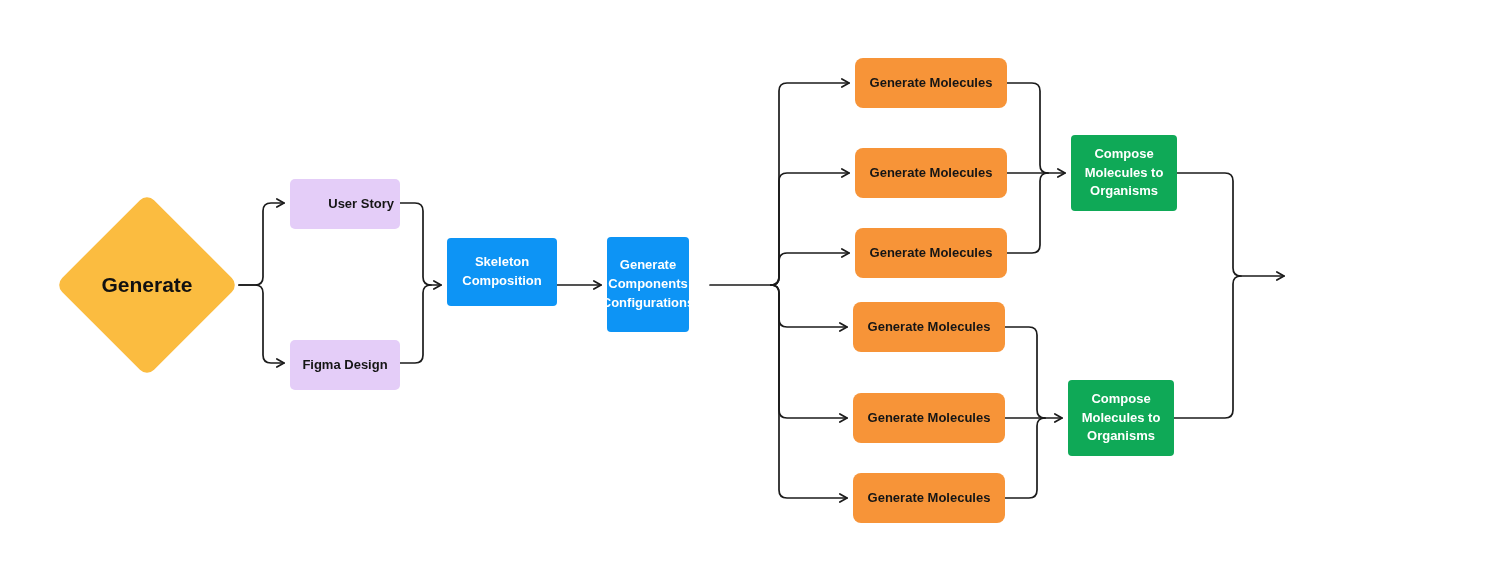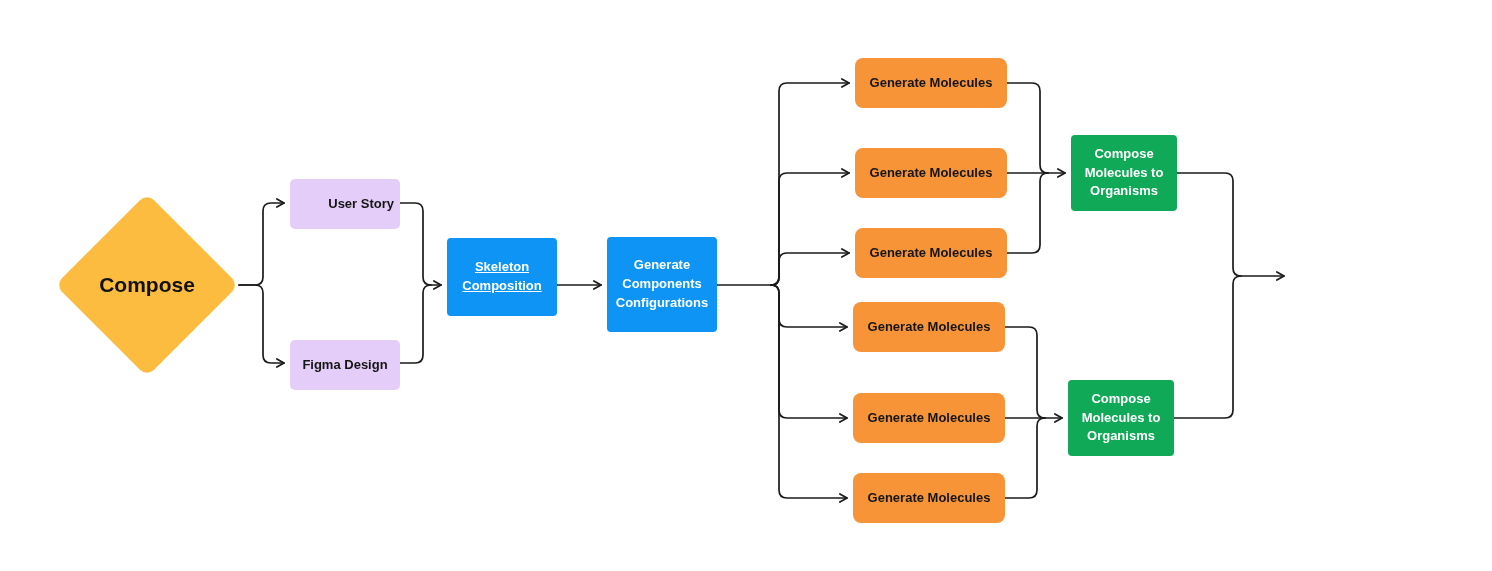--- a/index.html
+++ b/index.html
@@ -56,22 +56,22 @@
     transform: rotate(45deg);
   }
   .diamond-label {
     position: relative;
     font-size: 21px; font-weight: 700; color: #111111;
   }
 
   
   .n-user-story   { left: 290px; top: 179px; width: 110px; height: 50px; justify-content: flex-end; }
   .n-figma-design { left: 290px; top: 340px; width: 110px; height: 50px; }
-  .n-skeleton     { left: 447px; top: 238px; width: 110px; height: 78px; text-decoration: underline; }
-  .n-gencomp      { left: 607px; top: 237px; width: 110px; height: 95px; }
+  .n-skeleton     { left: 447px; top: 238px; width: 110px; height: 68px; }
+  .n-gencomp      { left: 607px; top: 237px; width: 82px; height: 95px; }
   .n-mol-1 { left: 855px; top: 58px;  width: 152px; height: 50px; }
   .n-mol-2 { left: 855px; top: 148px; width: 152px; height: 50px; }
   .n-mol-3 { left: 855px; top: 228px; width: 152px; height: 50px; }
   .n-mol-4 { left: 853px; top: 302px; width: 152px; height: 50px; }
   .n-mol-5 { left: 853px; top: 393px; width: 152px; height: 50px; }
   .n-mol-6 { left: 853px; top: 473px; width: 152px; height: 50px; }
   .n-org-top    { left: 1071px; top: 135px; width: 106px; height: 76px; }
   .n-org-bottom { left: 1068px; top: 380px; width: 106px; height: 76px; }
   .n-compose-page { left: 1290px; top: 250px; width: 152px; height: 50px; }
 </style>
@@ -110,21 +110,21 @@
     <path class="wire" d="M 1005 327 L 1029 327 Q 1037 327 1037 335 L 1037 410 Q 1037 418 1045 418"></path>
     <path class="wire" d="M 1005 418 L 1062 418" marker-end="url(#arrow)"></path>
     <path class="wire" d="M 1005 498 L 1029 498 Q 1037 498 1037 490 L 1037 426 Q 1037 418 1045 418"></path>
 
     <path class="wire" d="M 1177 173 L 1225 173 Q 1233 173 1233 181 L 1233 268 Q 1233 276 1241 276 L 1284 276" marker-end="url(#arrow)"></path>
     <path class="wire" d="M 1174 418 L 1225 418 Q 1233 418 1233 410 L 1233 284 Q 1233 276 1241 276"></path>
   </svg>
 
   <div class="diamond-wrap">
     <div class="diamond-bg"></div>
-    <span class="diamond-label">Compose</span>
+    <span class="diamond-label">Generate</span>
   </div>
 
   <div class="node lavender rect-sm n-user-story">
     <span>User Story</span>
   </div>
   <div class="node lavender rect-sm n-figma-design">
     <span>Figma Design</span>
   </div>
 
   <div class="node blue rect-md n-skeleton">

